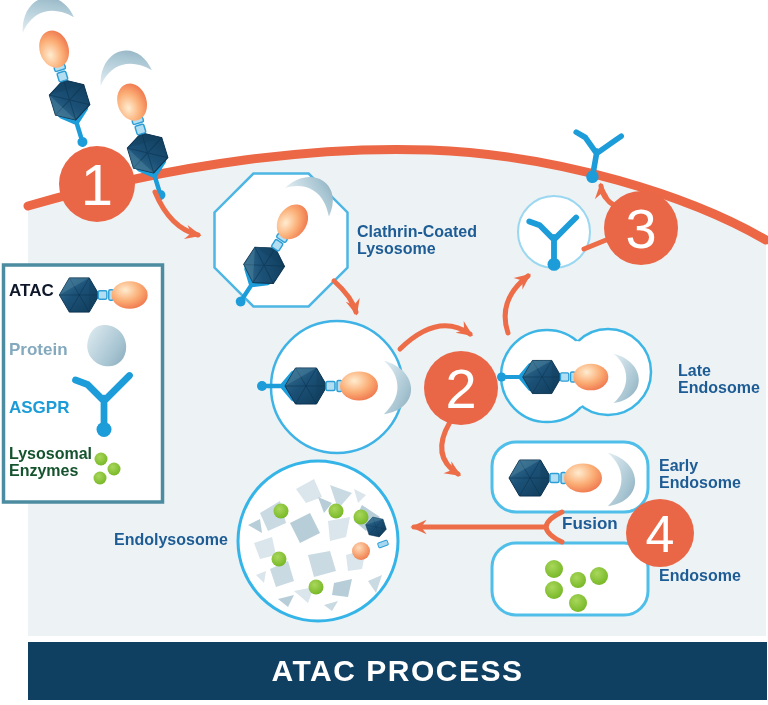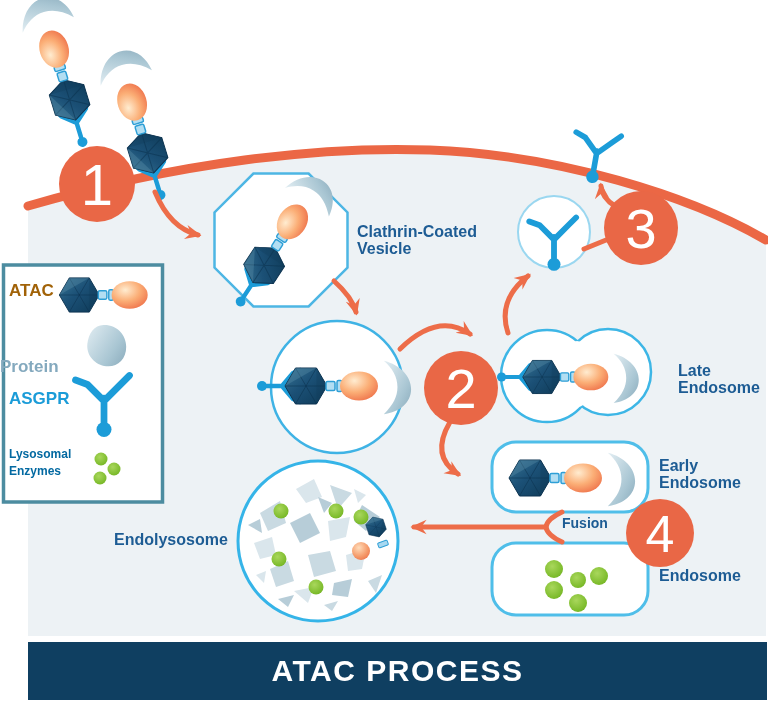--- a/index.html
+++ b/index.html
@@ -1,26 +1,26 @@
 <!DOCTYPE html>
 <html><head>
 <meta charset="utf-8">
 <style>
   html,body{margin:0;padding:0;background:#ffffff;}
   .stage{position:relative;width:768px;height:705px;overflow:hidden;
          font-family:"Liberation Sans",sans-serif;}
   .art{position:absolute;left:0;top:0;}
   .overlay{position:absolute;left:0;top:0;width:768px;height:705px;pointer-events:none;}
   .lbl{position:absolute;font:700 16px/17px "Liberation Sans",sans-serif;color:#1D5C94;}
-  .lbl.big{font-size:14px;text-align:right;}
+  .lbl.big{font-size:17px;text-align:right;}
   .legend-lbl{position:absolute;font:700 17px/18px "Liberation Sans",sans-serif;}
-  .legend-atac{color:#a16207;}
+  .legend-atac{color:#0f172a;}
   .legend-protein{color:#84A9BE;}
   .legend-asgpr{color:#1B9CD8;}
-  .legend-enzymes{color:#0369a1;font-size:12px;line-height:16.5px;width:90px;}
+  .legend-enzymes{color:#14532d;font-size:16px;line-height:16.5px;width:90px;}
   .banner{position:absolute;left:28px;top:642px;width:739px;height:58px;background:#0F3F61;
           display:flex;align-items:center;justify-content:center;}
   .banner span{color:#ffffff;font-weight:700;font-size:30px;letter-spacing:1.5px;}
   .arrow{stroke:#ED6D49;stroke-width:5;fill:none;stroke-linecap:round;}
   .badge-circle{fill:#E96746;}
   .badge-num{fill:#ffffff;font-family:"Liberation Sans",sans-serif;font-weight:400;
              text-anchor:middle;}
   .s1{fill:#C9DAE2;}.s2{fill:#DAE6EC;}.s3{fill:#B7CDD8;}
   .organelle{fill:#ffffff;}
 </style>
@@ -239,37 +239,37 @@
   </g>
   <g>
     <circle class="badge-circle" cx="660" cy="533" r="34"></circle>
     <text class="badge-num" x="660" y="552" font-size="52">4</text>
   </g>
 </svg>
 
 <div class="overlay">
   <div class="lbl" style="left:357px;top:223px;">
     <div>Clathrin-Coated</div>
-    <div>Vesicle</div>
+    <div>Lysosome</div>
   </div>
   <div class="lbl" style="left:678px;top:362px;">
     <div>Late</div>
     <div>Endosome</div>
   </div>
   <div class="lbl" style="left:659px;top:457px;">
     <div>Early</div>
     <div>Endosome</div>
   </div>
   <div class="lbl big" style="left:562px;top:515px;">Fusion</div>
   <div class="lbl" style="left:659px;top:567px;">Endosome</div>
   <div class="lbl" style="left:114px;top:531px;text-align:right;">Endolysosome</div>
 
   <div class="legend-lbl legend-atac" style="left:9px;top:282px;">ATAC</div>
-  <div class="legend-lbl legend-protein" style="left:0;top:341px;margin-top:17px;">Protein</div>
-  <div class="legend-lbl legend-asgpr" style="left:9px;top:390px;">ASGPR</div>
+  <div class="legend-lbl legend-protein" style="left:9px;top:341px;">Protein</div>
+  <div class="legend-lbl legend-asgpr" style="left:9px;top:399px;">ASGPR</div>
   <div class="legend-lbl legend-enzymes" style="left:9px;top:446px;">Lysosomal Enzymes</div>
 </div>
 
 <div class="banner">
   <span>ATAC PROCESS</span>
 </div>
 
 </div>
 
 </body></html>

